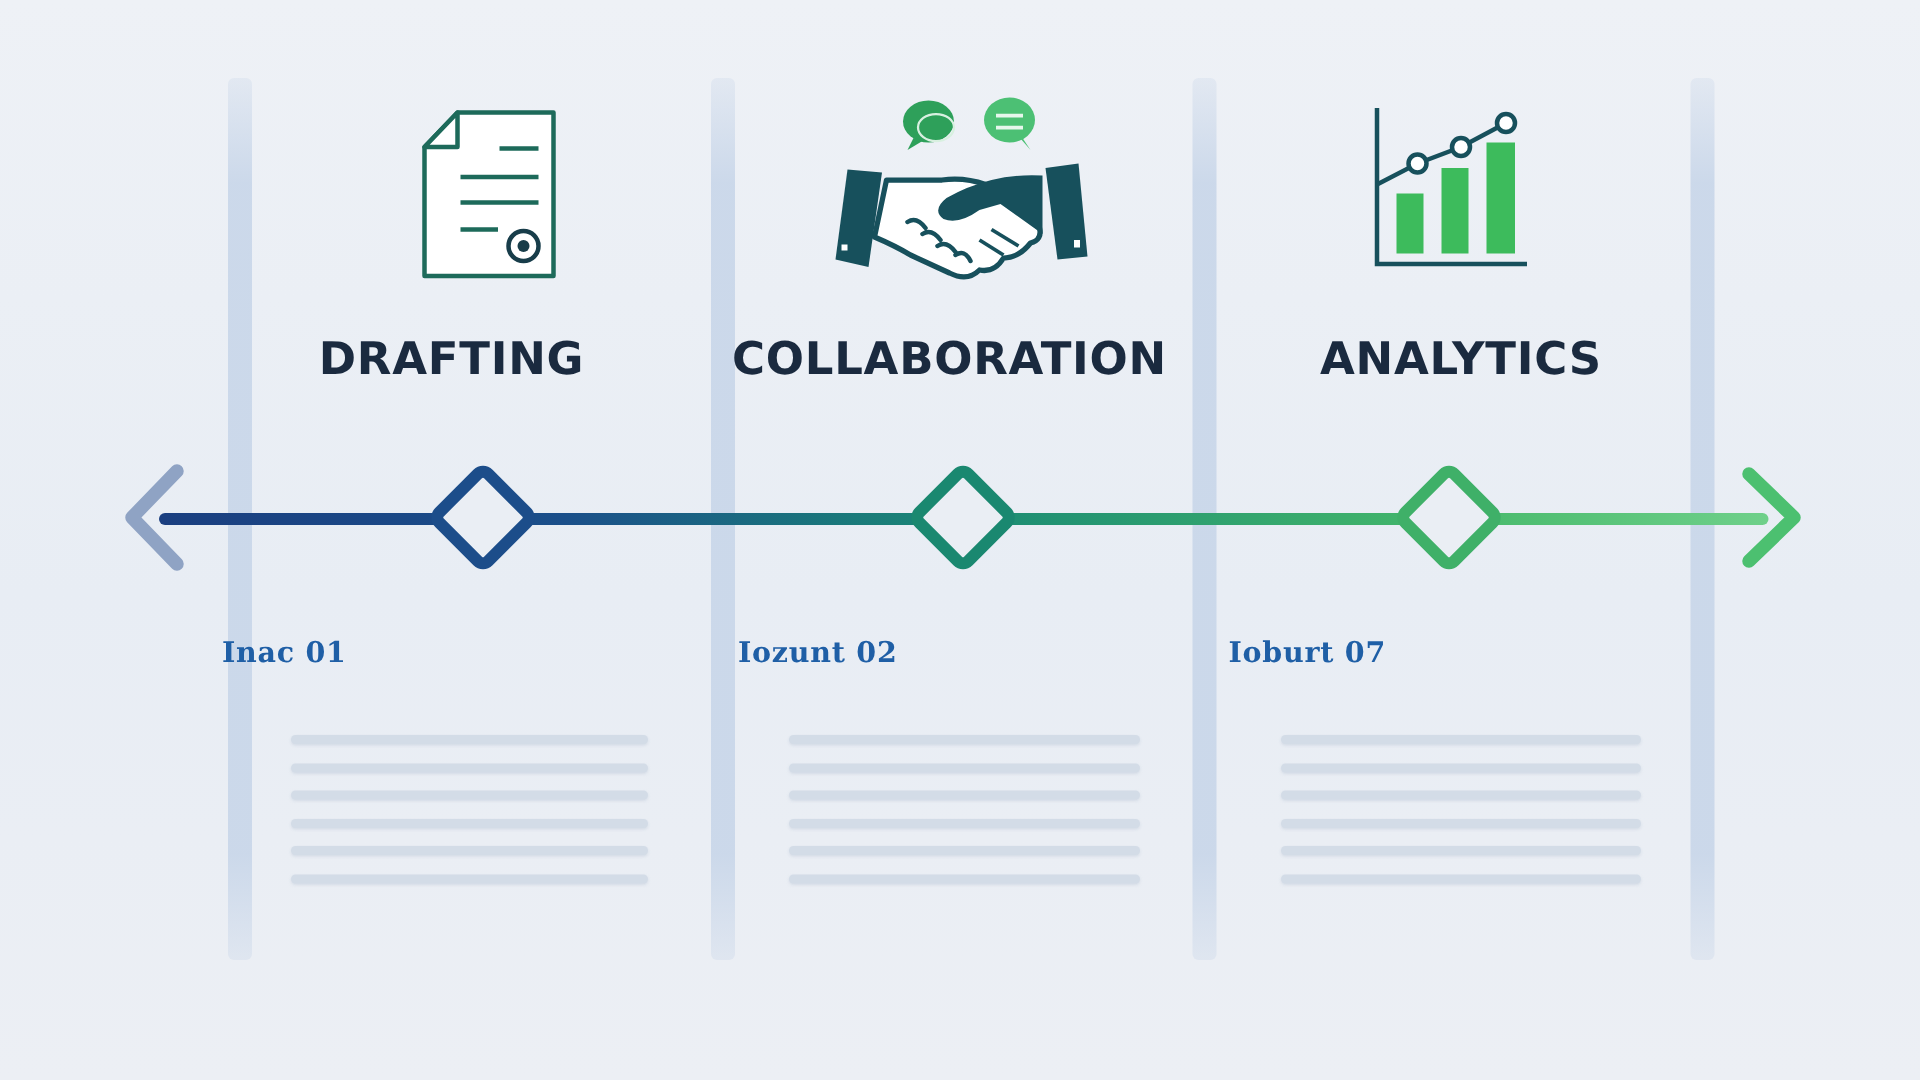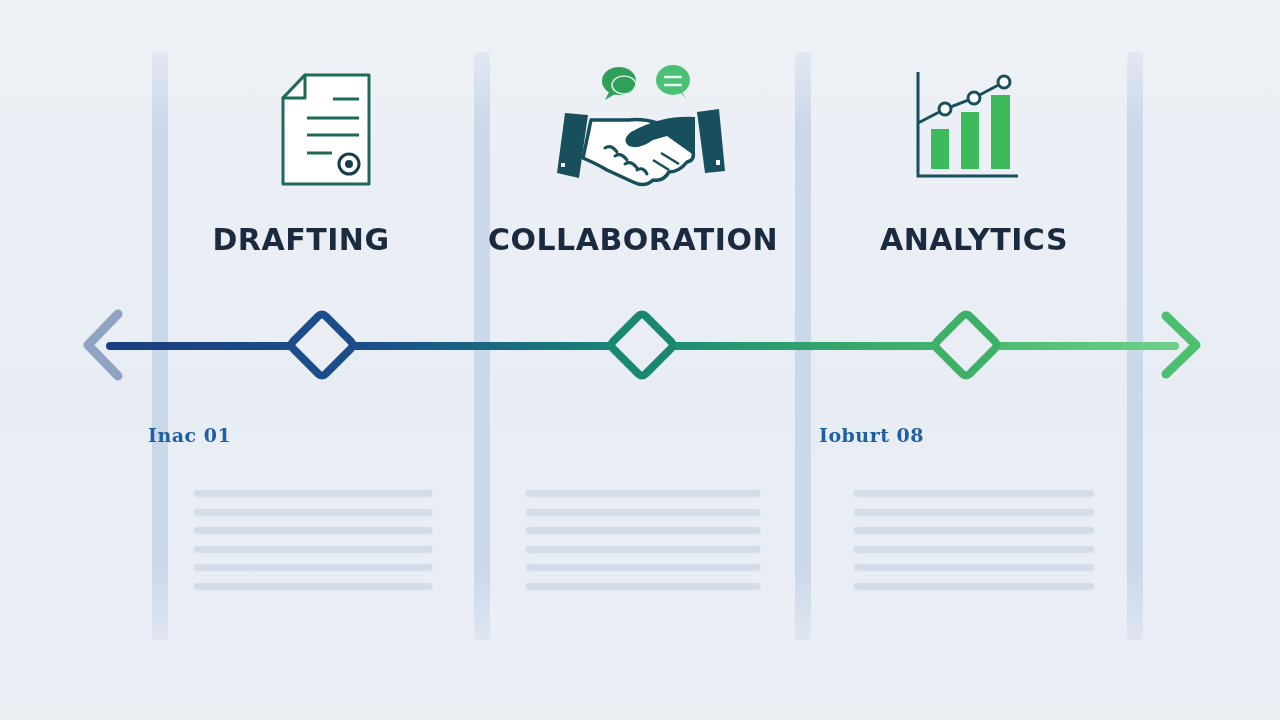--- a/index.html
+++ b/index.html
@@ -158,20 +158,21 @@
 
       <path d="M38 60 Q60 60 75 60 Q90 58 104 63 L140 92 Q142 100 134 102 Q126 112 116 112 Q110 122 100 120 Q92 128 80 122 L54 110 Q44 104 30 98 Z" fill="#ffffff" stroke="#17505c" stroke-width="3.5" stroke-linejoin="round"></path>
       <path d="M52 88 Q58 84 64 92 M62 96 Q68 92 74 100 M72 104 Q78 100 84 108 M84 110 Q90 106 94 114" fill="none" stroke="#17505c" stroke-width="3" stroke-linecap="round"></path>
 
       <path d="M142 57 Q124 56 108 60 Q92 64 78 72 Q68 80 76 86 Q86 90 100 80 L114 76 L142 96 Z" fill="#17505c"></path>
       <line x1="108" y1="93" x2="126" y2="104" stroke="#17505c" stroke-width="2.5"></line>
       <line x1="100" y1="100" x2="116" y2="110" stroke="#17505c" stroke-width="2.5"></line>
     </svg>
   </div>
   <div class="heading" style="left:-10px;text-align:center;">COLLABORATION</div>
+  <div class="step-label" style="left:2px;">Iozunt 02</div>
   <div class="lines" style="left:153px; width:234px;">
     <div class="ln"></div>
     <div class="ln"></div>
     <div class="ln"></div>
     <div class="ln"></div>
     <div class="ln"></div>
     <div class="ln"></div>
   </div>
 </div>
 
@@ -182,21 +183,21 @@
       <rect x="17" y="61" width="18" height="40" fill="#3dbb5c"></rect>
       <rect x="47" y="44" width="18" height="57" fill="#3dbb5c"></rect>
       <rect x="77" y="27" width="19" height="74" fill="#3dbb5c"></rect>
       <polyline points="4,55 31,41 60,30 90,14" fill="none" stroke="#17505c" stroke-width="3"></polyline>
       <circle cx="31" cy="41" r="6" fill="#ffffff" stroke="#17505c" stroke-width="3"></circle>
       <circle cx="60" cy="30" r="6" fill="#ffffff" stroke="#17505c" stroke-width="3"></circle>
       <circle cx="90" cy="14" r="6" fill="#ffffff" stroke="#17505c" stroke-width="3"></circle>
     </svg>
   </div>
   <div class="heading" style="left:5px;">ANALYTICS</div>
-  <div class="step-label" style="left:8px;">Ioburt 08</div>
+  <div class="step-label" style="left:8px;">Ioburt 07</div>
   <div class="lines" style="left:163px; width:240px;">
     <div class="ln"></div>
     <div class="ln"></div>
     <div class="ln"></div>
     <div class="ln"></div>
     <div class="ln"></div>
     <div class="ln"></div>
   </div>
 </div>
 

